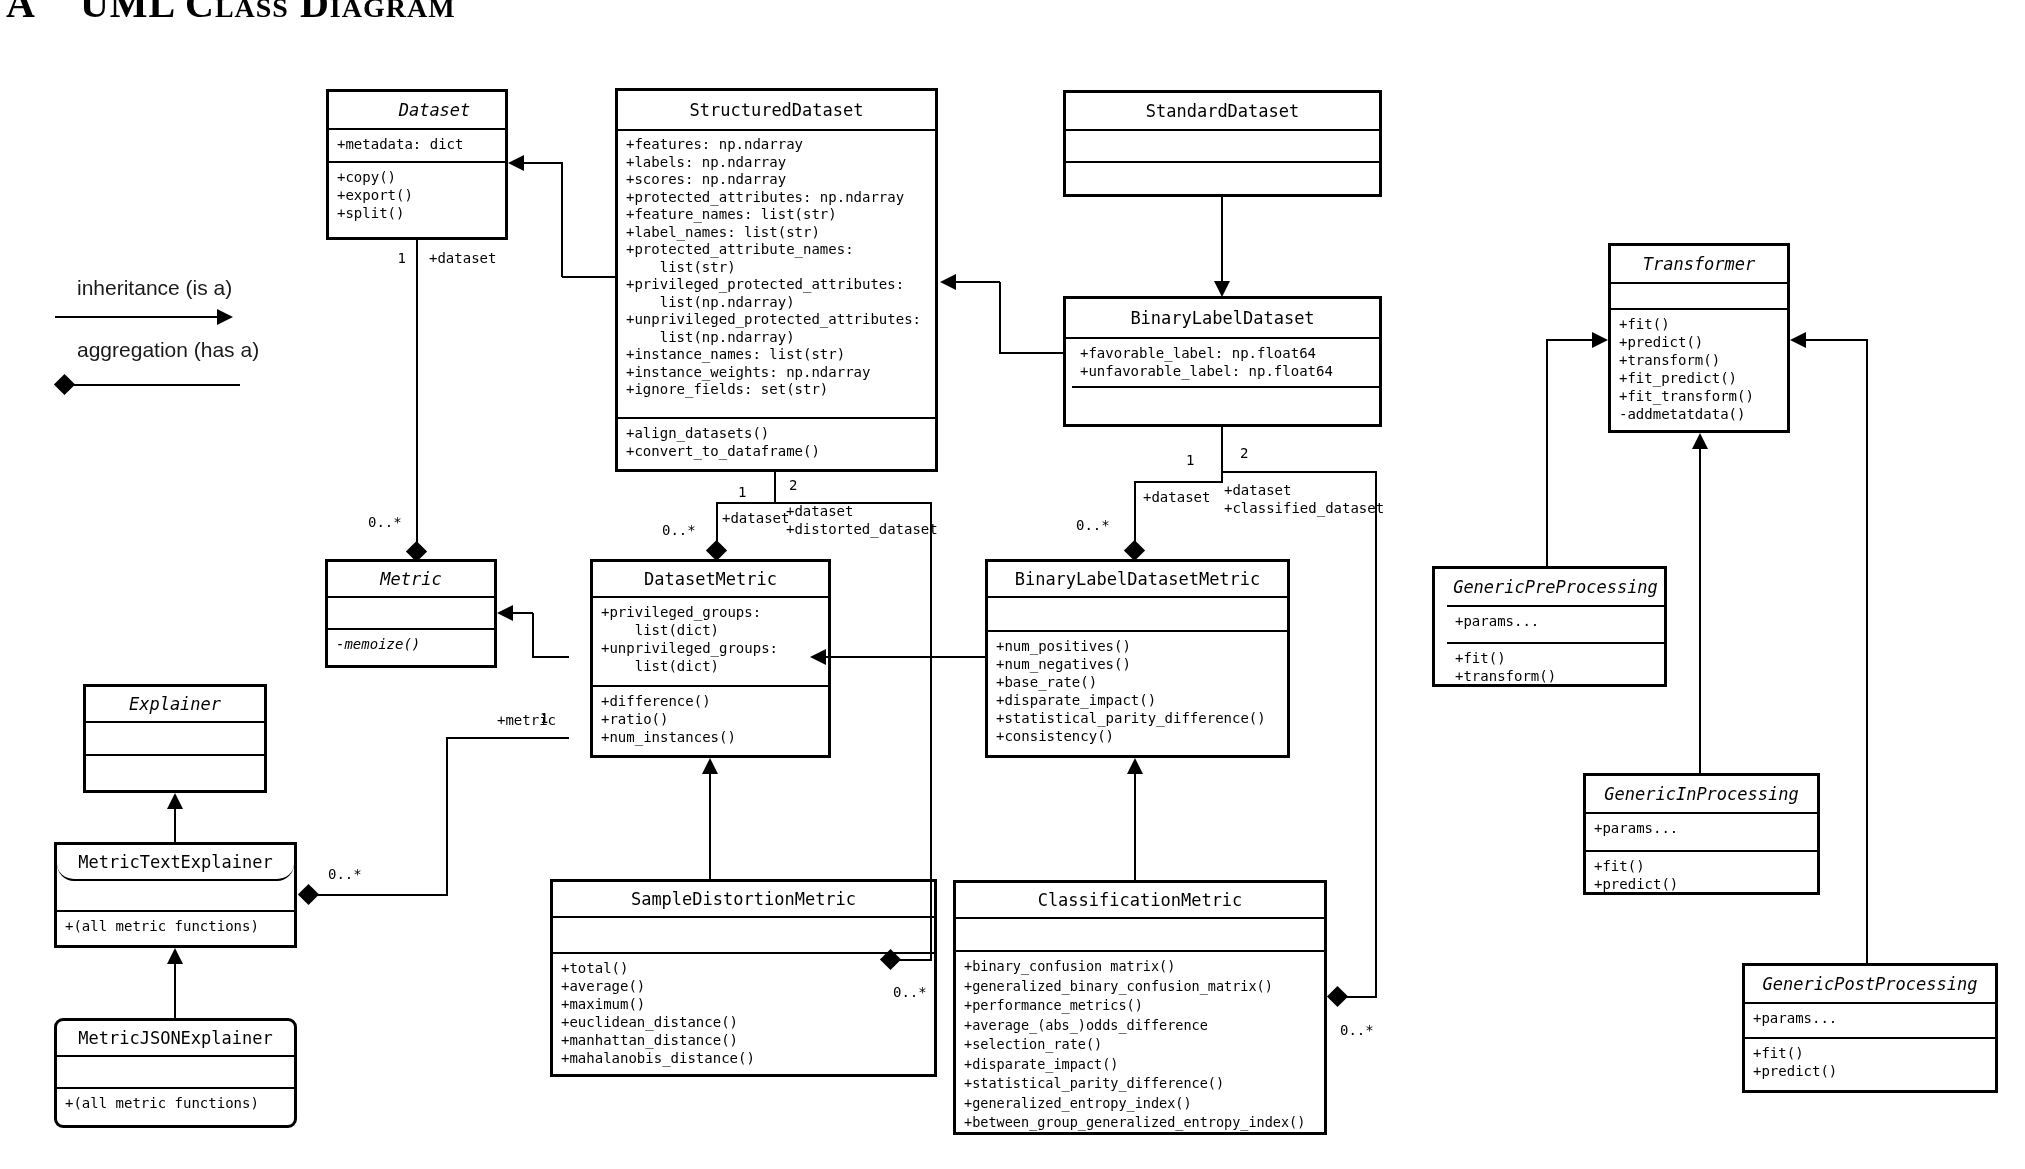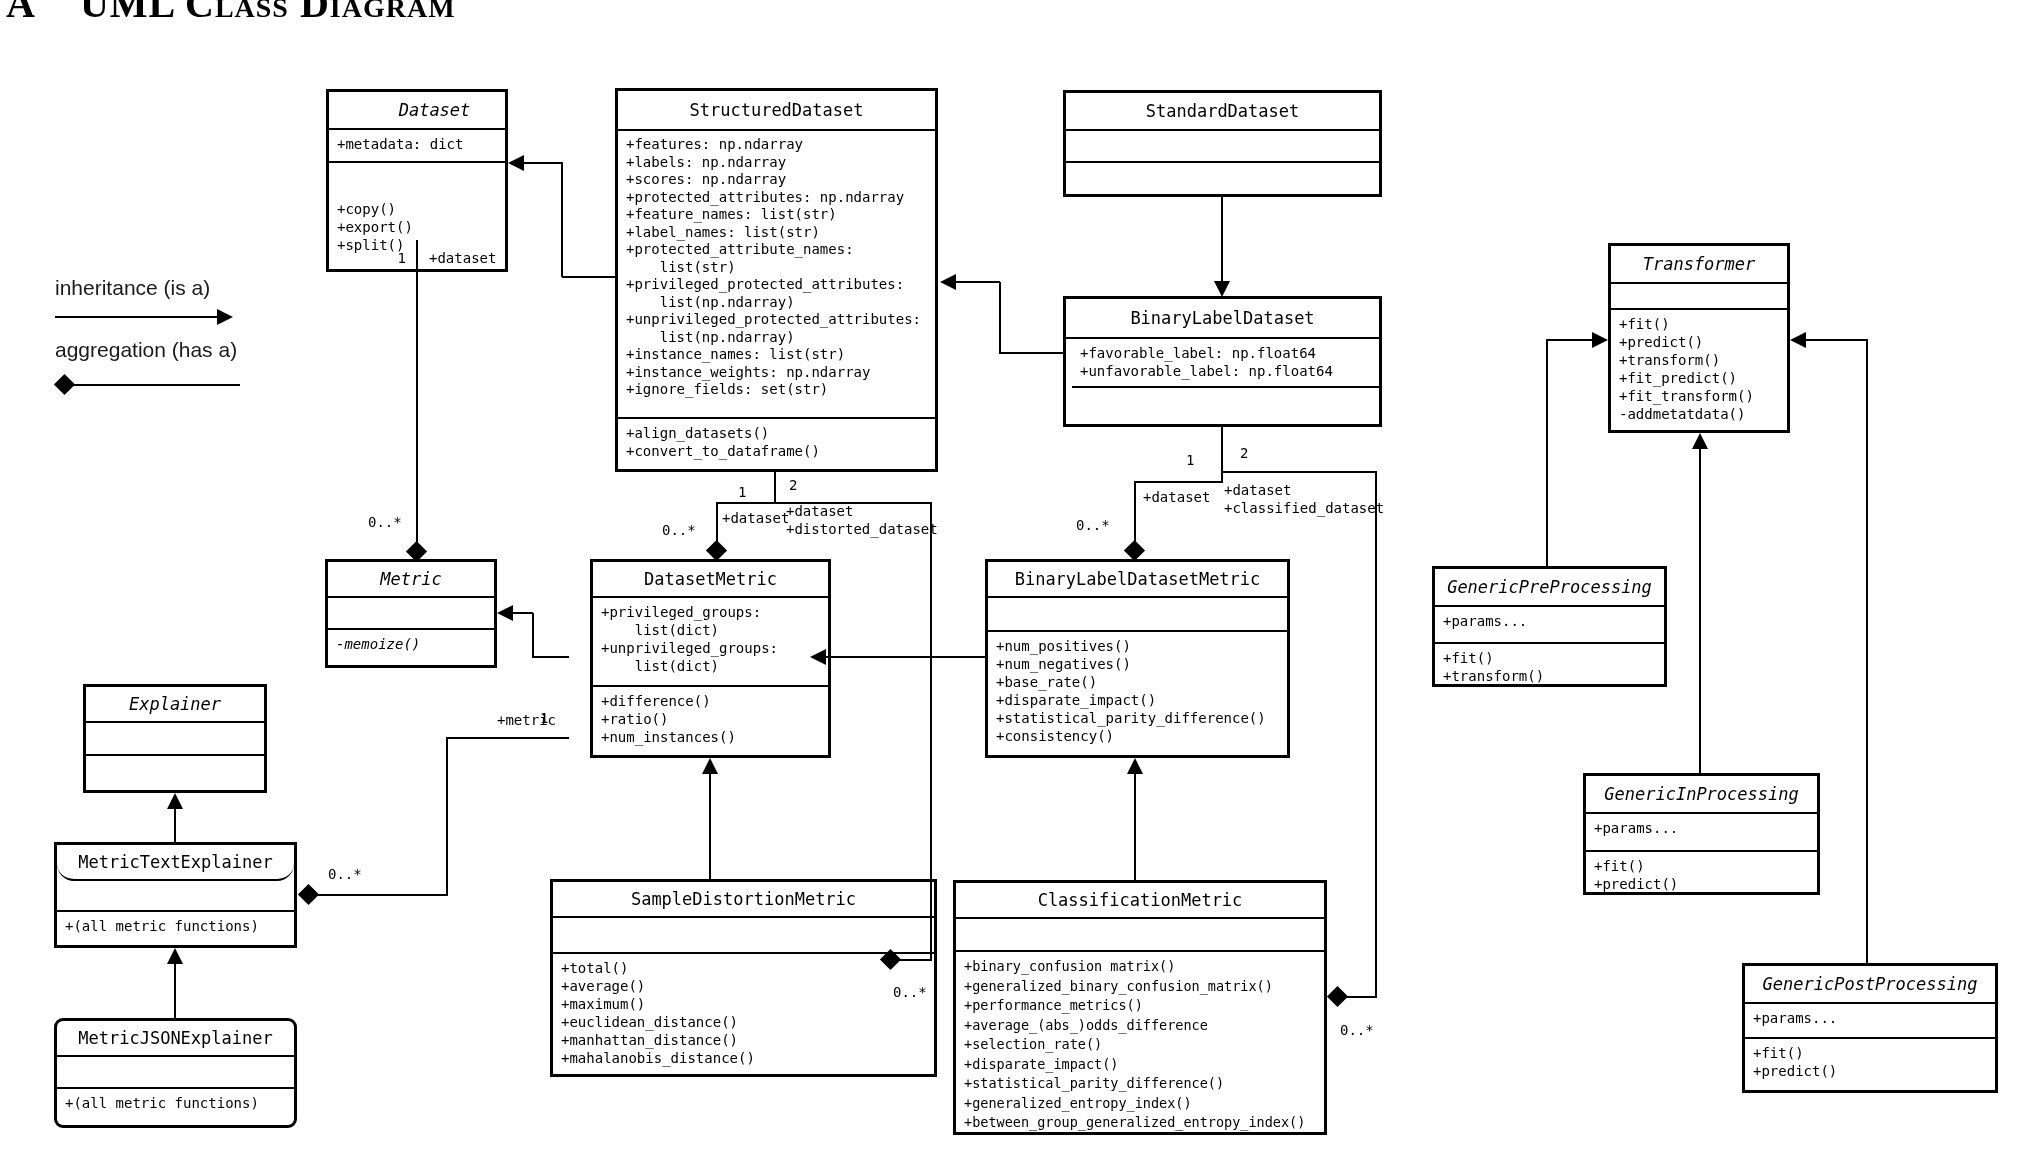--- a/index.html
+++ b/index.html
@@ -20,42 +20,42 @@
   .metric-methods .code-line{font-style:italic;}
   .hline{position:absolute;height:2px;background:#000;}
   .vline{position:absolute;width:2px;background:#000;}
   .arr{position:absolute;width:0;height:0;}
   .arr-l{border-top:8px solid transparent;border-bottom:8px solid transparent;border-right:16px solid #000;}
   .arr-r{border-top:8px solid transparent;border-bottom:8px solid transparent;border-left:16px solid #000;}
   .arr-u{border-left:8px solid transparent;border-right:8px solid transparent;border-bottom:16px solid #000;}
   .arr-d{border-left:8px solid transparent;border-right:8px solid transparent;border-top:16px solid #000;}
   .dia{position:absolute;width:15px;height:15px;background:#000;transform:rotate(45deg);}
   .elabel{position:absolute;font-size:14px;white-space:pre;}
-  .legend-text{position:absolute;font-family:"Liberation Sans",sans-serif;font-size:21px;color:#1a1a1a;}
+  .legend-text{position:absolute;font-family:"Liberation Sans",sans-serif;font-size:21px;color:#1a1a1a;margin-left:22px;}
 </style>
 </head>
 <body>
 
 <div class="page">
 
   <h1 class="doc-title"><span>A</span><span class="tgap">UML Class Diagram</span></h1>
 
   <div class="legend-text" style="left:55px;top:276px;">inheritance (is a)</div>
   <div class="hline" style="left:55px;top:316px;width:164px;"></div>
   <div class="arr arr-r" style="left:217px;top:309px;"></div>
   <div class="legend-text" style="left:55px;top:338px;">aggregation (has a)</div>
   <div class="dia" style="left:57px;top:377px;"></div>
   <div class="hline" style="left:70px;top:384px;width:170px;"></div>
 
   <div class="uml-class abstract" style="left:326px;top:89px;width:182px;">
     <div class="c-title" style="height:38px;padding-left:35px;">Dataset</div>
     <div class="c-box" style="height:33px;">
         <div class="code-line">+metadata: dict</div>
       </div>
-    <div class="c-box last" style="height:74px;margin-top:32px;">
+    <div class="c-box last" style="height:74px;">
         <div class="code-line">+copy()</div>
         <div class="code-line">+export()</div>
         <div class="code-line">+split()</div>
       </div>
   </div>
 
   <div class="uml-class" style="left:615px;top:88px;width:323px;">
     <div class="c-title" style="height:40px;">StructuredDataset</div>
     <div class="c-box" style="height:288px;line-height:17.5px;">
         <div class="code-line">+features: np.ndarray</div>
@@ -137,21 +137,21 @@
     <div class="c-box last" style="height:123px;">
         <div class="code-line">+num_positives()</div>
         <div class="code-line">+num_negatives()</div>
         <div class="code-line">+base_rate()</div>
         <div class="code-line">+disparate_impact()</div>
         <div class="code-line">+statistical_parity_difference()</div>
         <div class="code-line">+consistency()</div>
       </div>
   </div>
 
-  <div class="uml-class abstract" style="left:1432px;top:566px;width:235px;">
+  <div class="uml-class abstract" style="left:1432px;top:566px;width:235px;padding-left:12px;">
     <div class="c-title" style="height:38px;">GenericPreProcessing</div>
     <div class="c-box" style="height:37px;">
         <div class="code-line">+params...</div>
       </div>
     <div class="c-box last" style="height:40px;">
         <div class="code-line">+fit()</div>
         <div class="code-line">+transform()</div>
       </div>
   </div>
 

